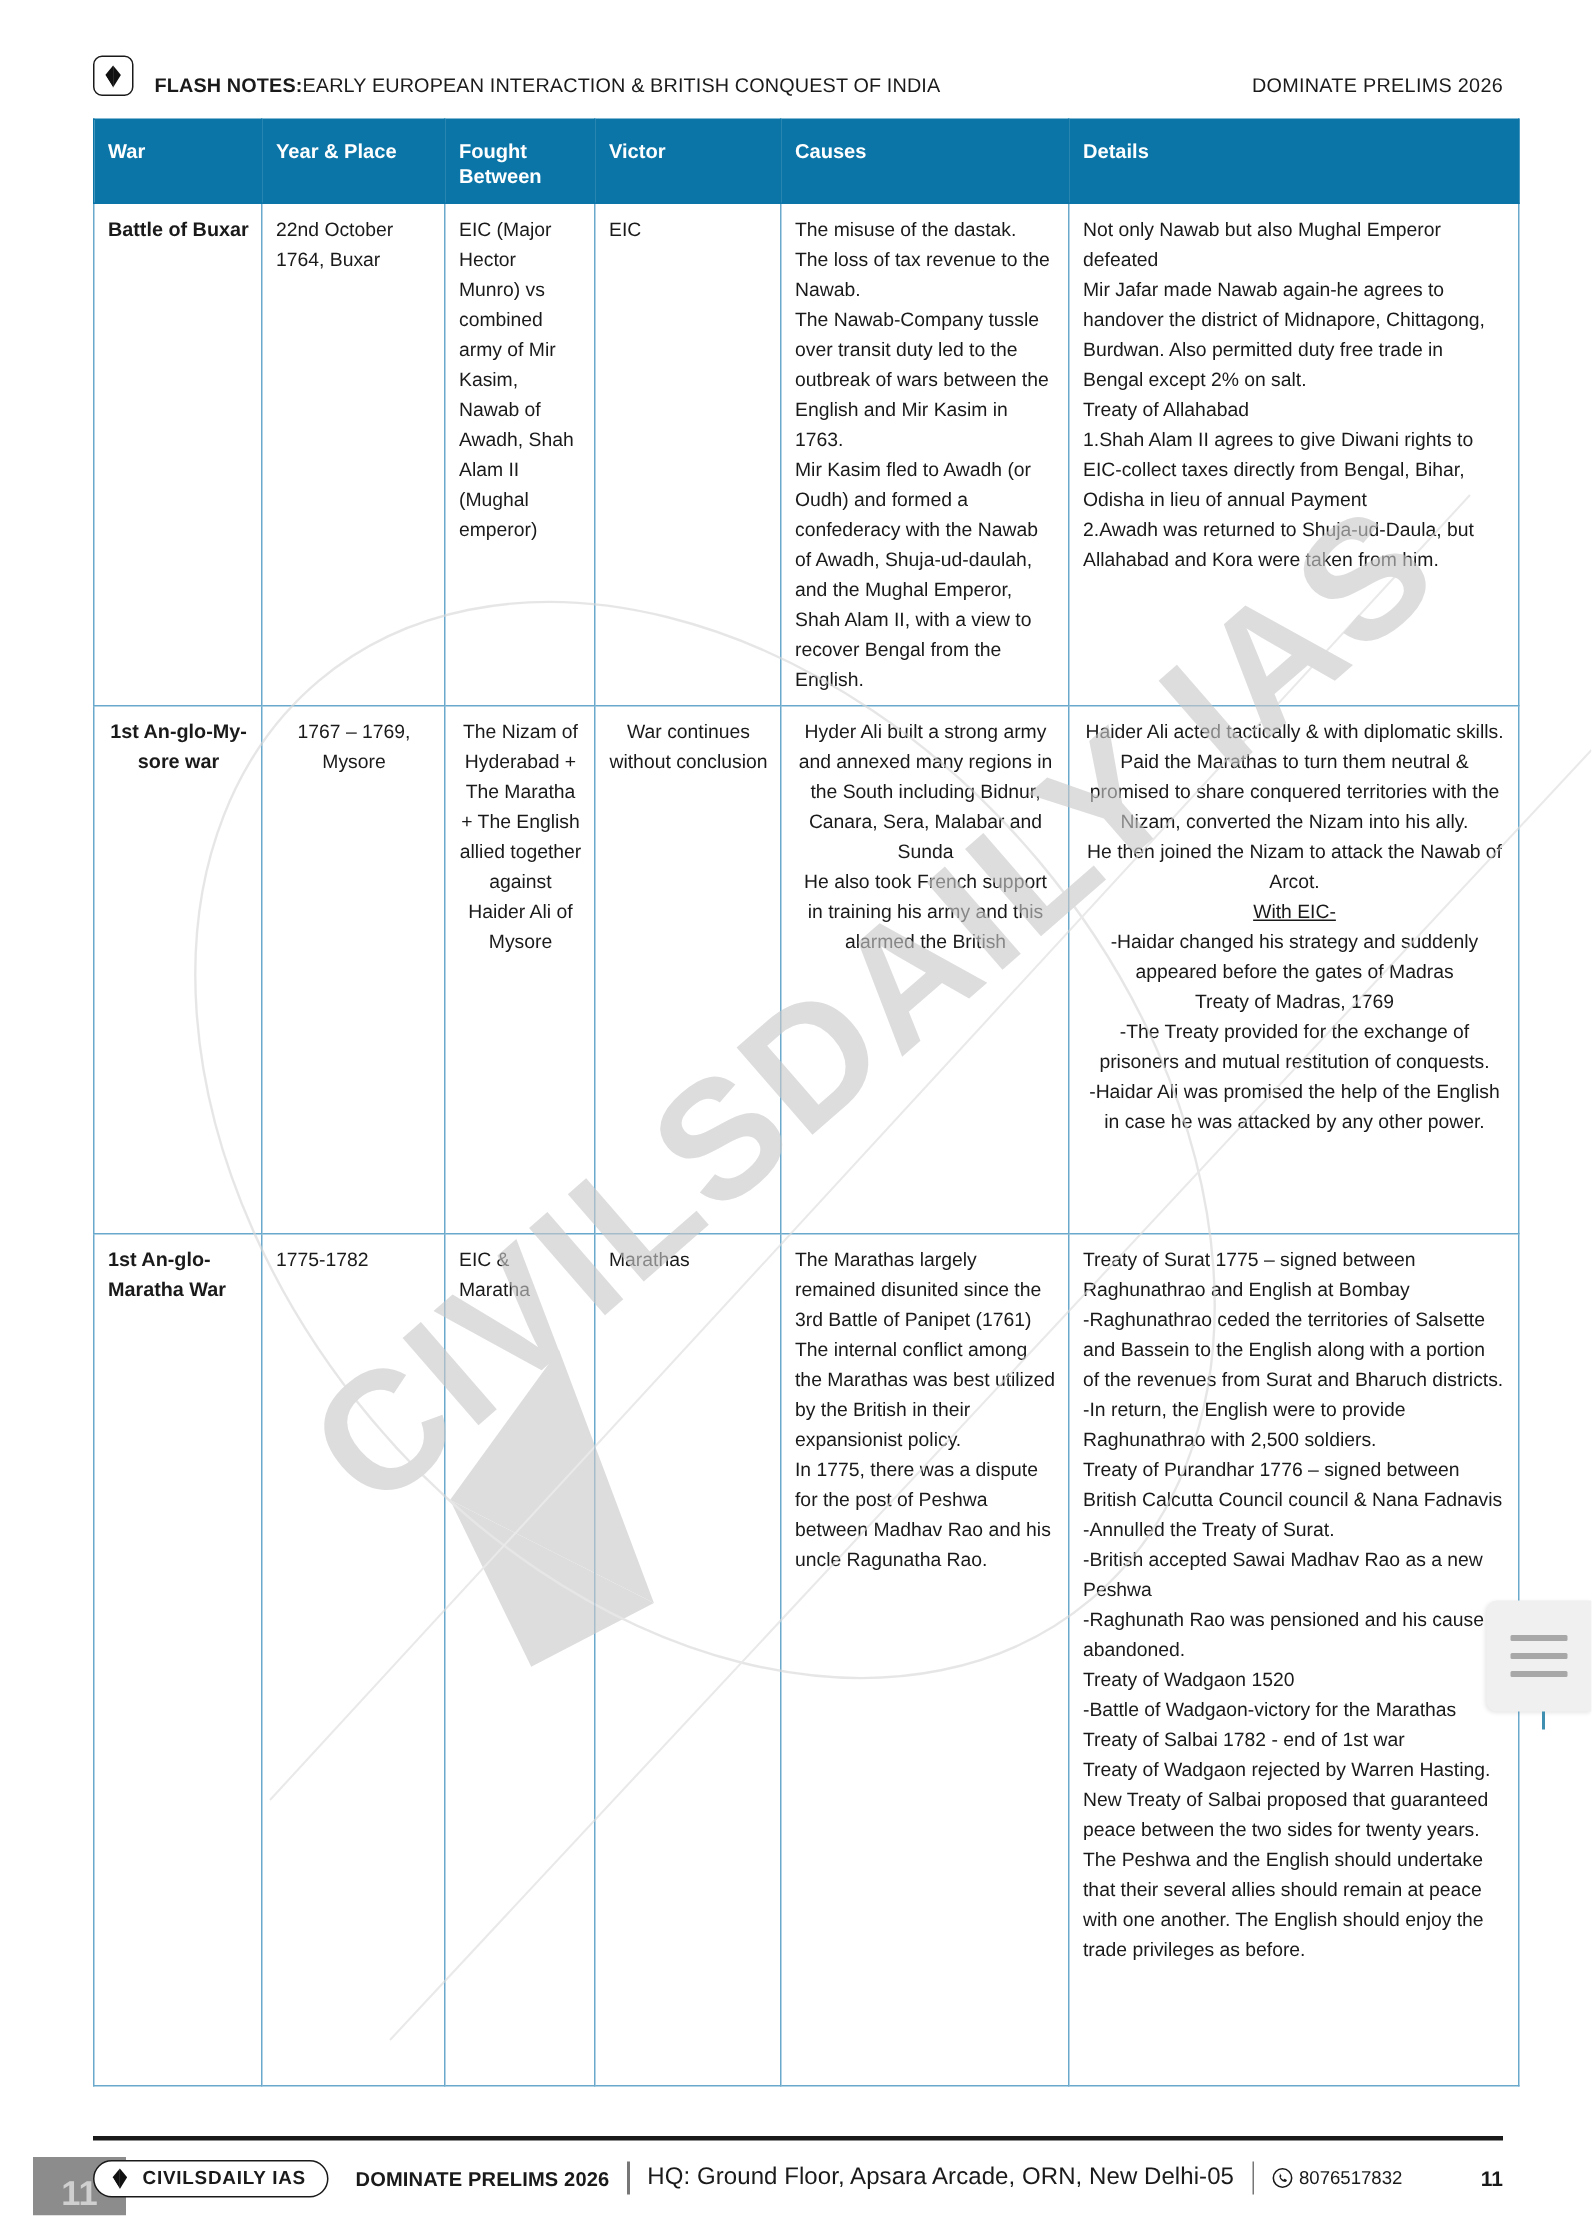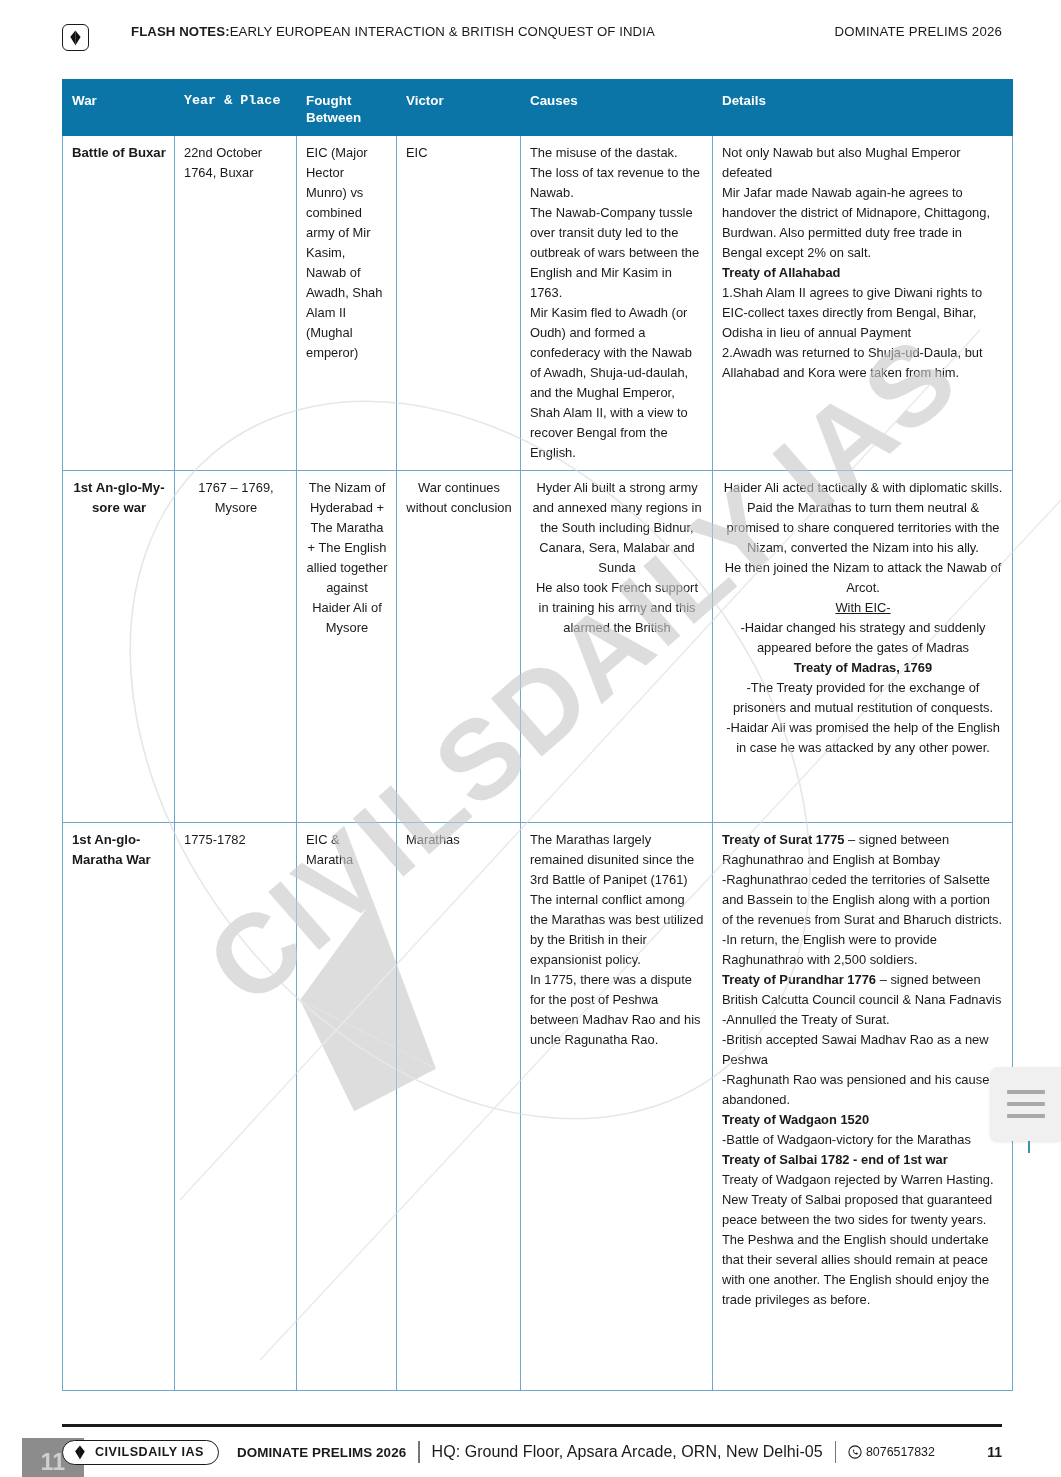--- a/index.html
+++ b/index.html
@@ -15,22 +15,21 @@
     color: #1a1a1a;
     overflow: hidden;
   }
 
   
   .page-header {
     position: absolute;
     top: 24px; left: 62px;
     width: 940px; height: 40px;
     display: flex;
-    align-items: flex-start;
-    gap: 28px;
+    align-items: flex-end;
   }
   .brand-logo {
     width: 27px; height: 27px;
     border: 1.6px solid #1a1a1a;
     border-radius: 6px;
     display: flex; align-items: center; justify-content: center;
     flex: 0 0 auto;
     margin-right: 14px;
   }
   .brand-logo svg { display: block; }
@@ -83,34 +82,34 @@
     color: #ffffff;
     font-size: 13.4px;
     font-weight: bold;
     text-align: left;
     height: 56px;
     vertical-align: top;
     padding-top: 12px;
     line-height: 1.28;
   }
   .col-war     { width: 112px; }
-  .col-year    { width: 122px; font-family: Liberation Mono, monospace; }
+  .col-year    { width: 122px; }
   .col-fought  { width: 100px; }
   .col-victor  { width: 124px; }
   .col-causes  { width: 192px; }
   .col-details { width: 300px; }
 
   td.cell {
     font-size: 12.9px;
     line-height: 1.55;
     color: #1a1a1a;
   }
   td.cell.war-name { font-weight: bold; font-size: 13.2px; }
   .cell p { margin: 0; }
-  .cell .b { font-weight: bold; }
+  .cell .b { font-weight: normal; }
   .cell .u { text-decoration: underline; }
 
   
   tr.row-1 td { height: 318px; }
   tr.row-2 td { height: 352px; text-align: center; }
   tr.row-3 td { height: 568px; }
 
   
   .side-widget {
     position: absolute;

